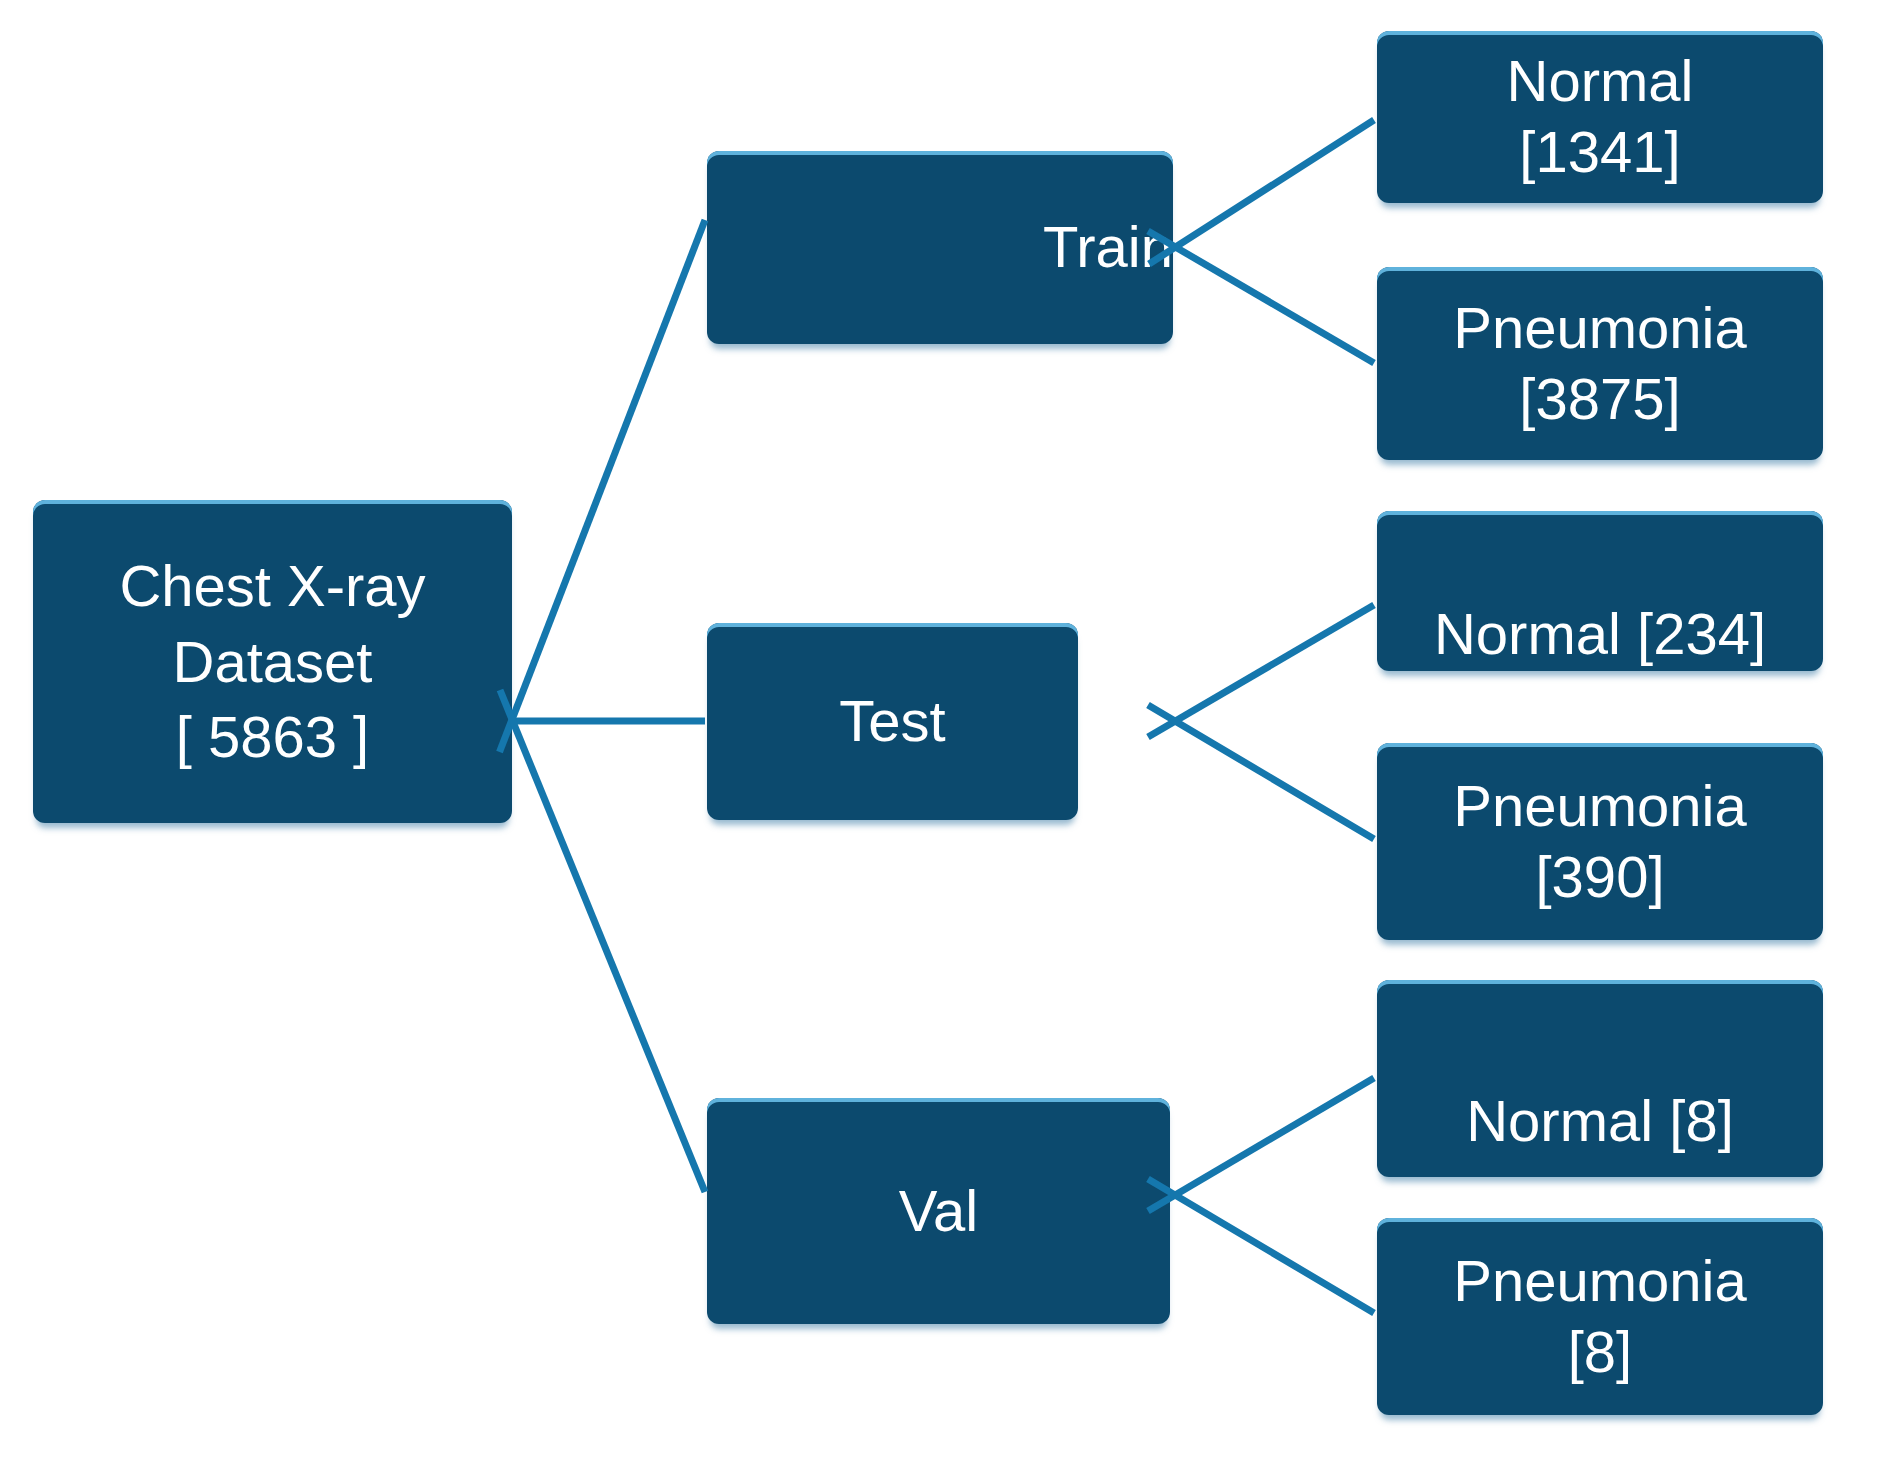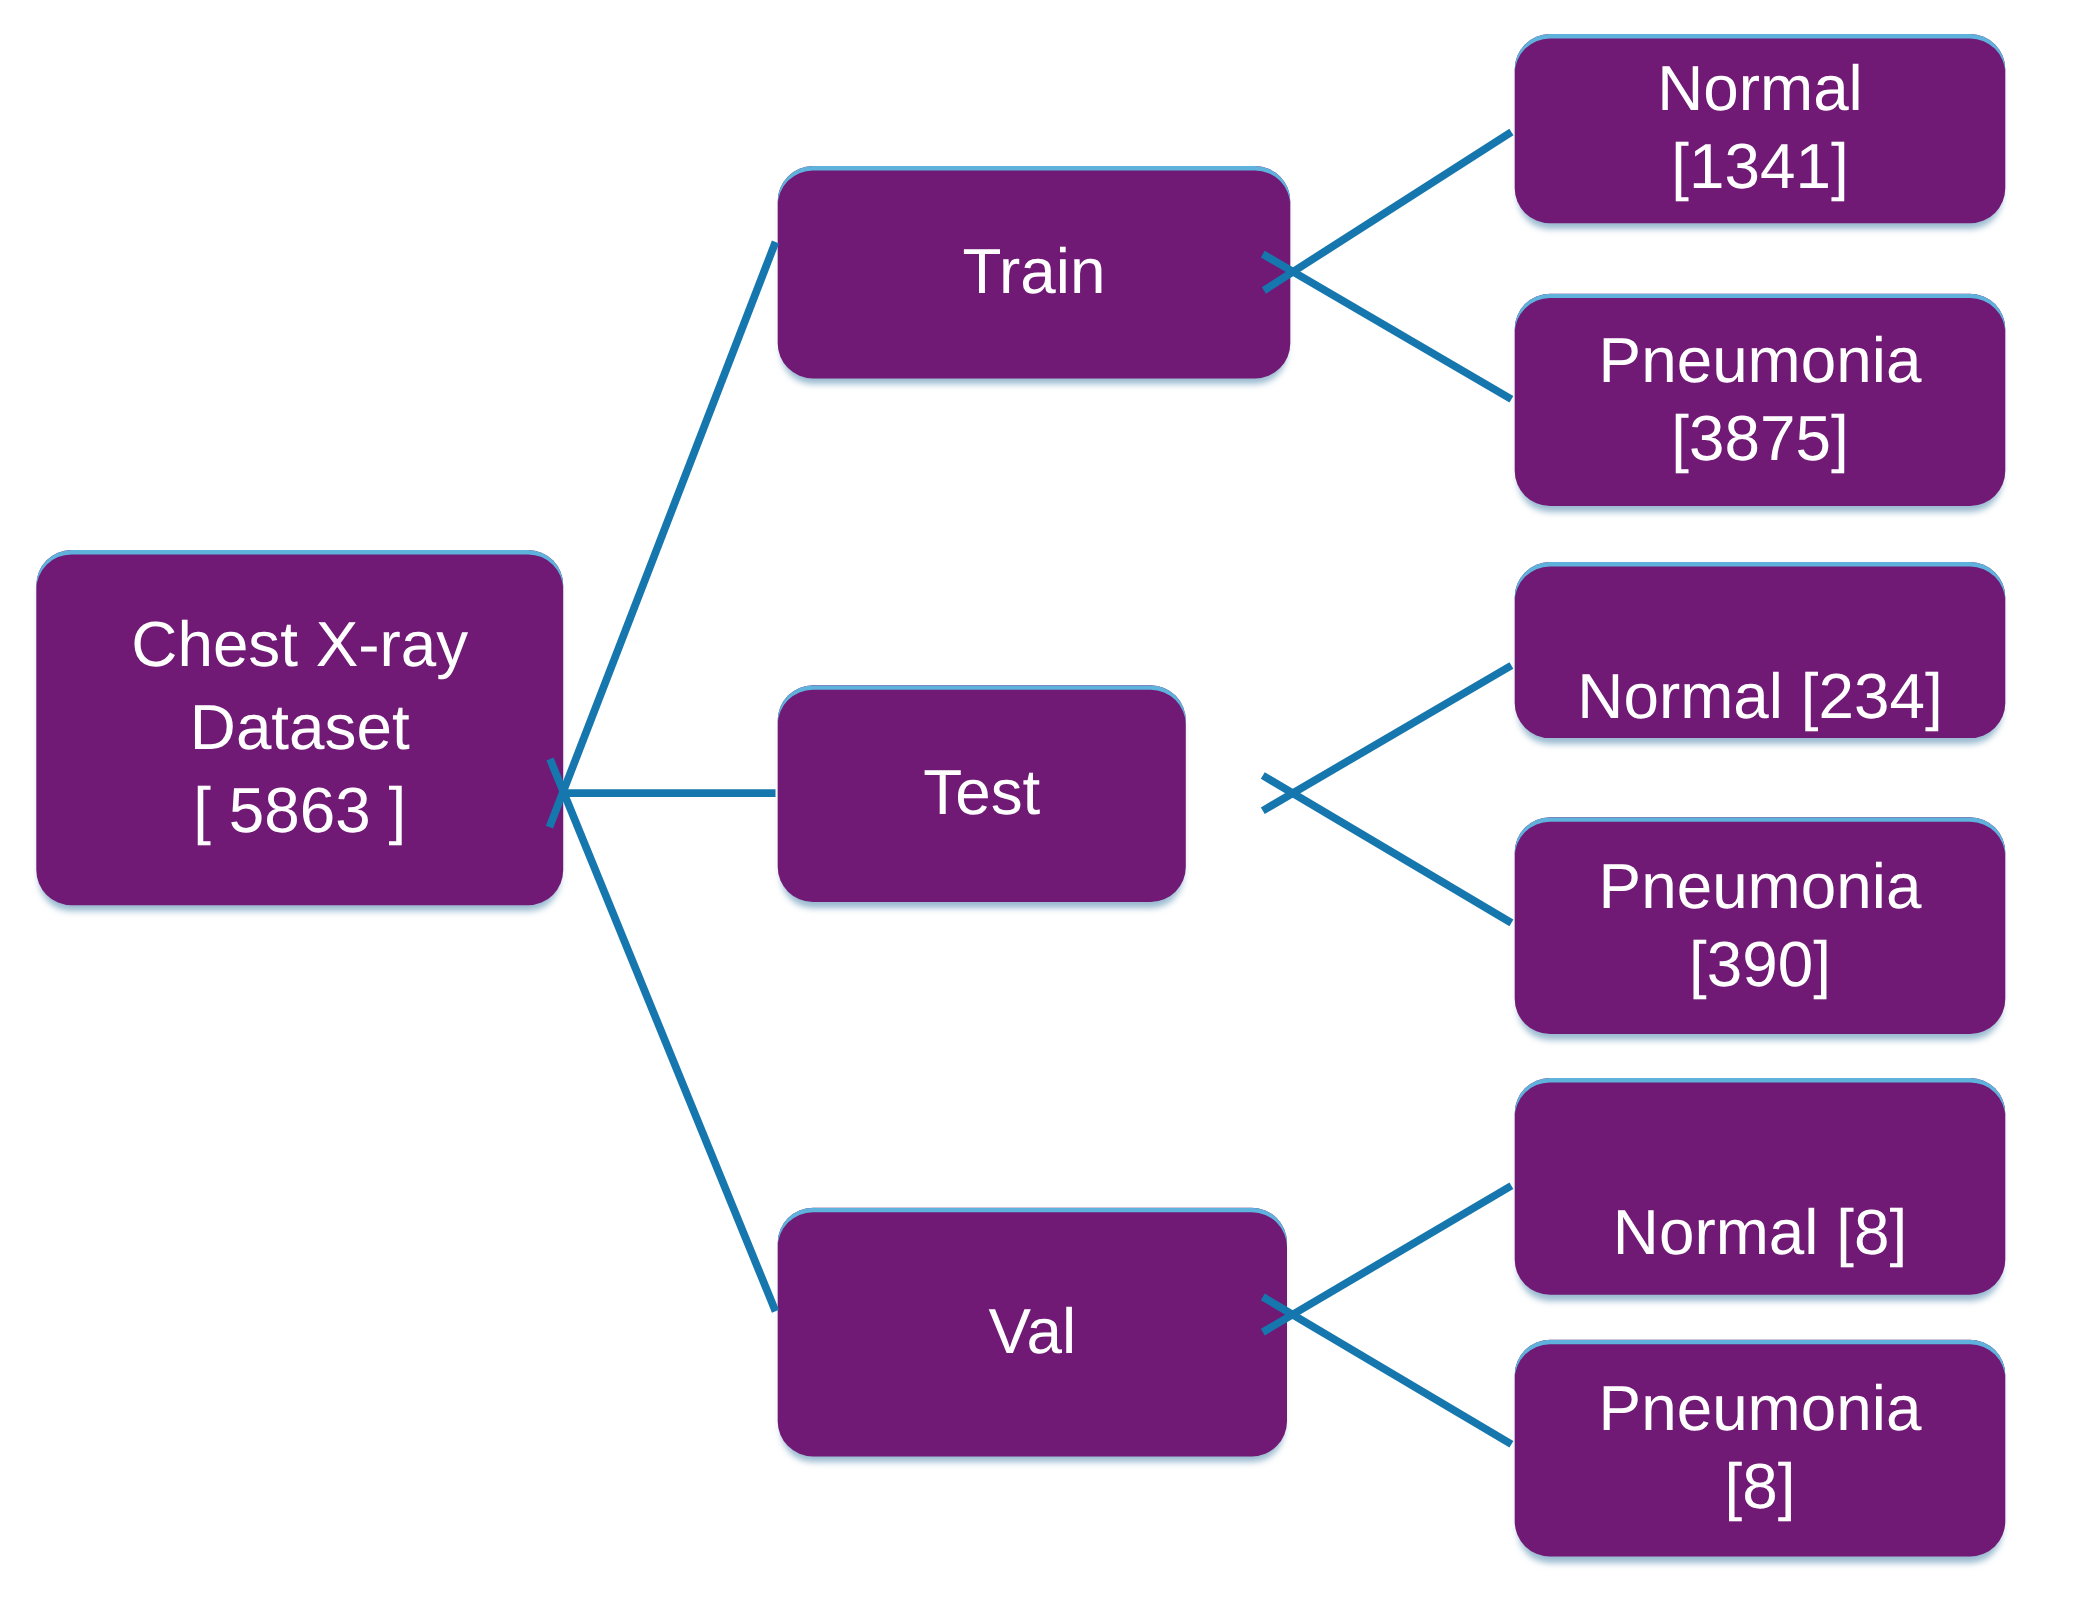--- a/index.html
+++ b/index.html
@@ -21,22 +21,22 @@
     z-index: 2;
   }
   .connector {
     stroke: #1577ad;
     stroke-width: 7;
     fill: none;
   }
   .node {
     position: absolute;
     z-index: 1;
-    background: #701a75;
-    border-radius: 32px;
+    background: #0c4a6e;
+    border-radius: 12px;
     color: #ffffff;
     display: flex;
     align-items: center;
     justify-content: center;
     text-align: center;
     font-size: 58px;
     line-height: 1.22;
     box-sizing: border-box;
     box-shadow: inset 0 4px 0 #5fb2dc, 0 8px 6px -3px rgba(70, 130, 170, 0.55);
   }
@@ -64,21 +64,21 @@
     <line class="connector" x1="1148" y1="1179" x2="1374" y2="1313"></line>
   </svg>
 
   <div class="node root" style="left:33px; top:500px; width:479px; height:323px;">
     <div class="node-text">
       <span class="root-label">Chest X-ray Dataset</span>
       <span class="root-count">[ 5863 ]</span>
     </div>
   </div>
 
-  <div class="node split" style="left:707px; top:151px; width:466px; height:193px;">
+  <div class="node split" style="left:707px; top:151px; width:466px; height:193px;justify-content:flex-end;">
     <div class="node-text">
       <span>Train</span>
     </div>
   </div>
 
   <div class="node split" style="left:707px; top:623px; width:371px; height:197px;">
     <div class="node-text">
       <span>Test</span>
     </div>
   </div>

